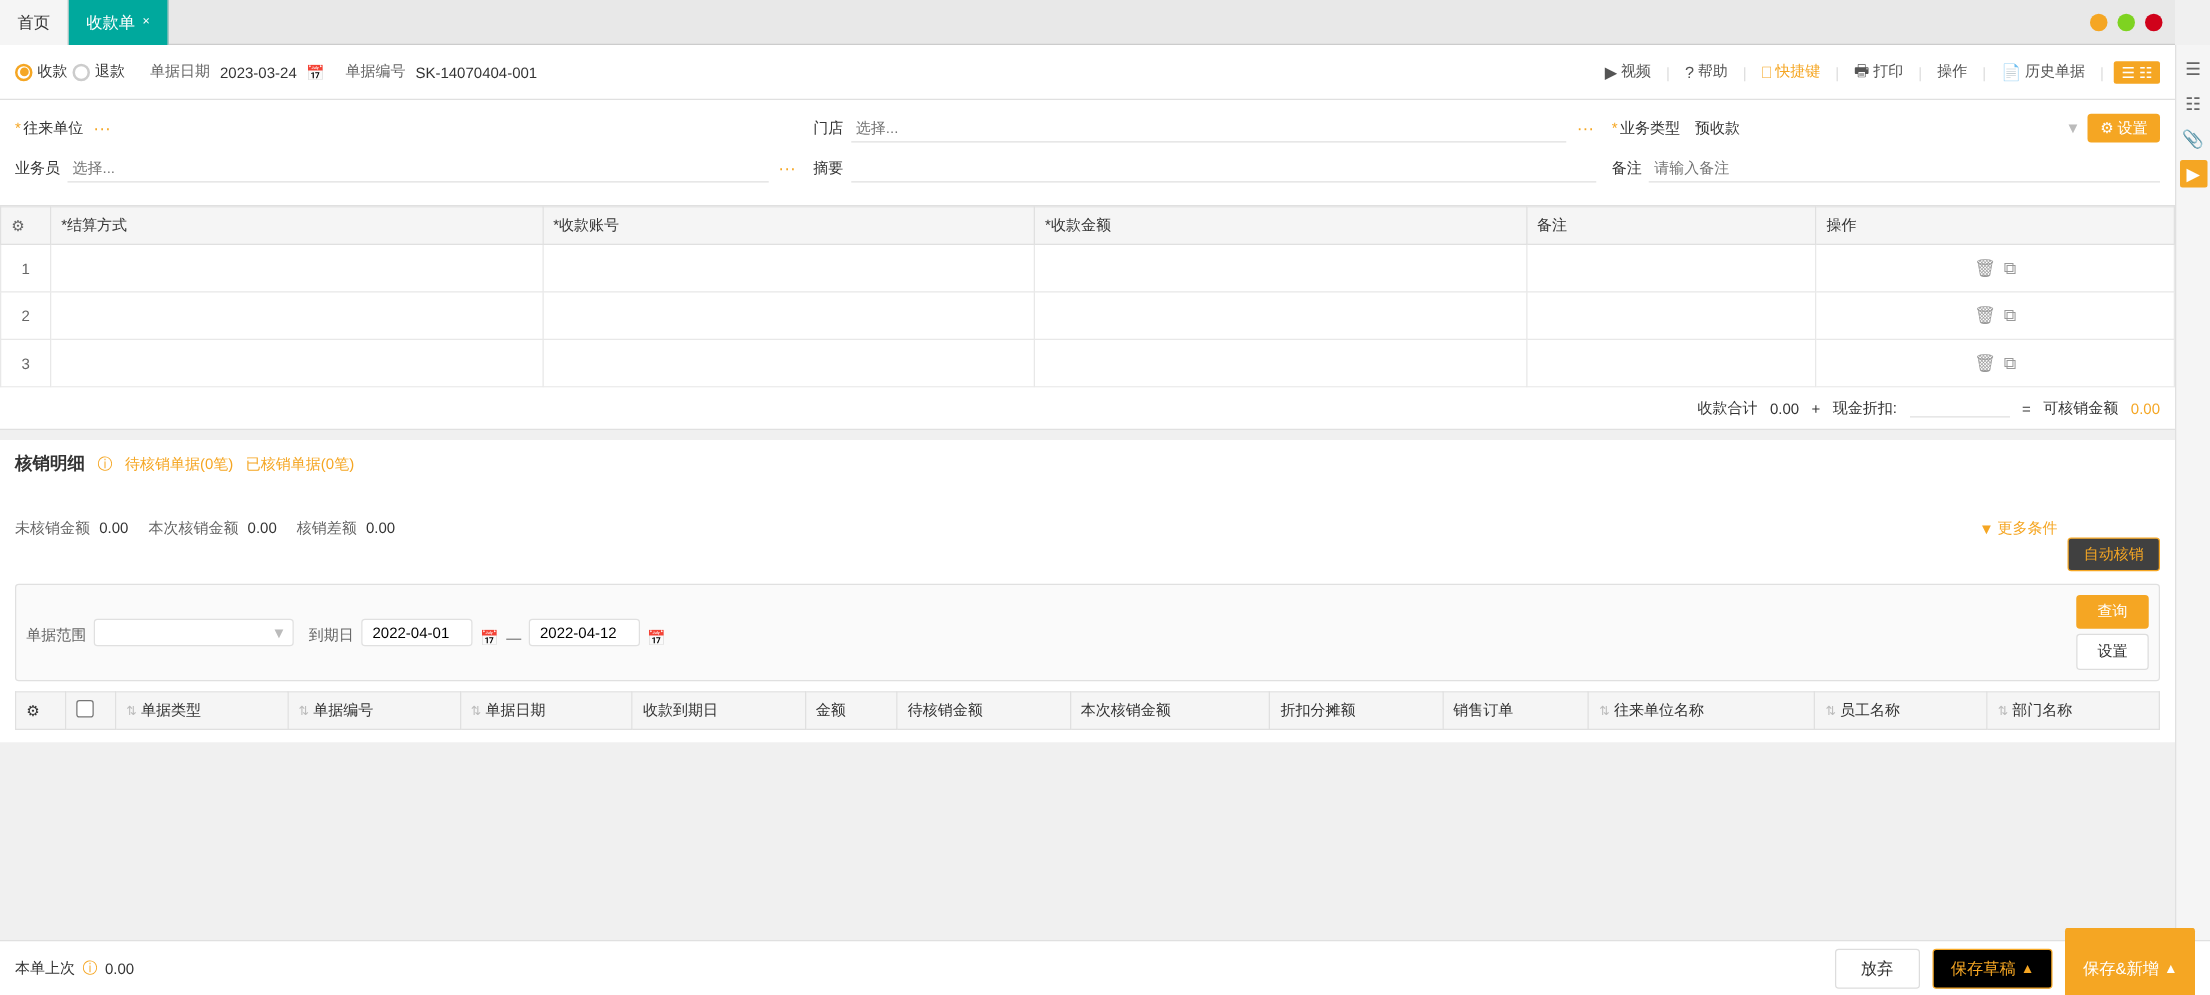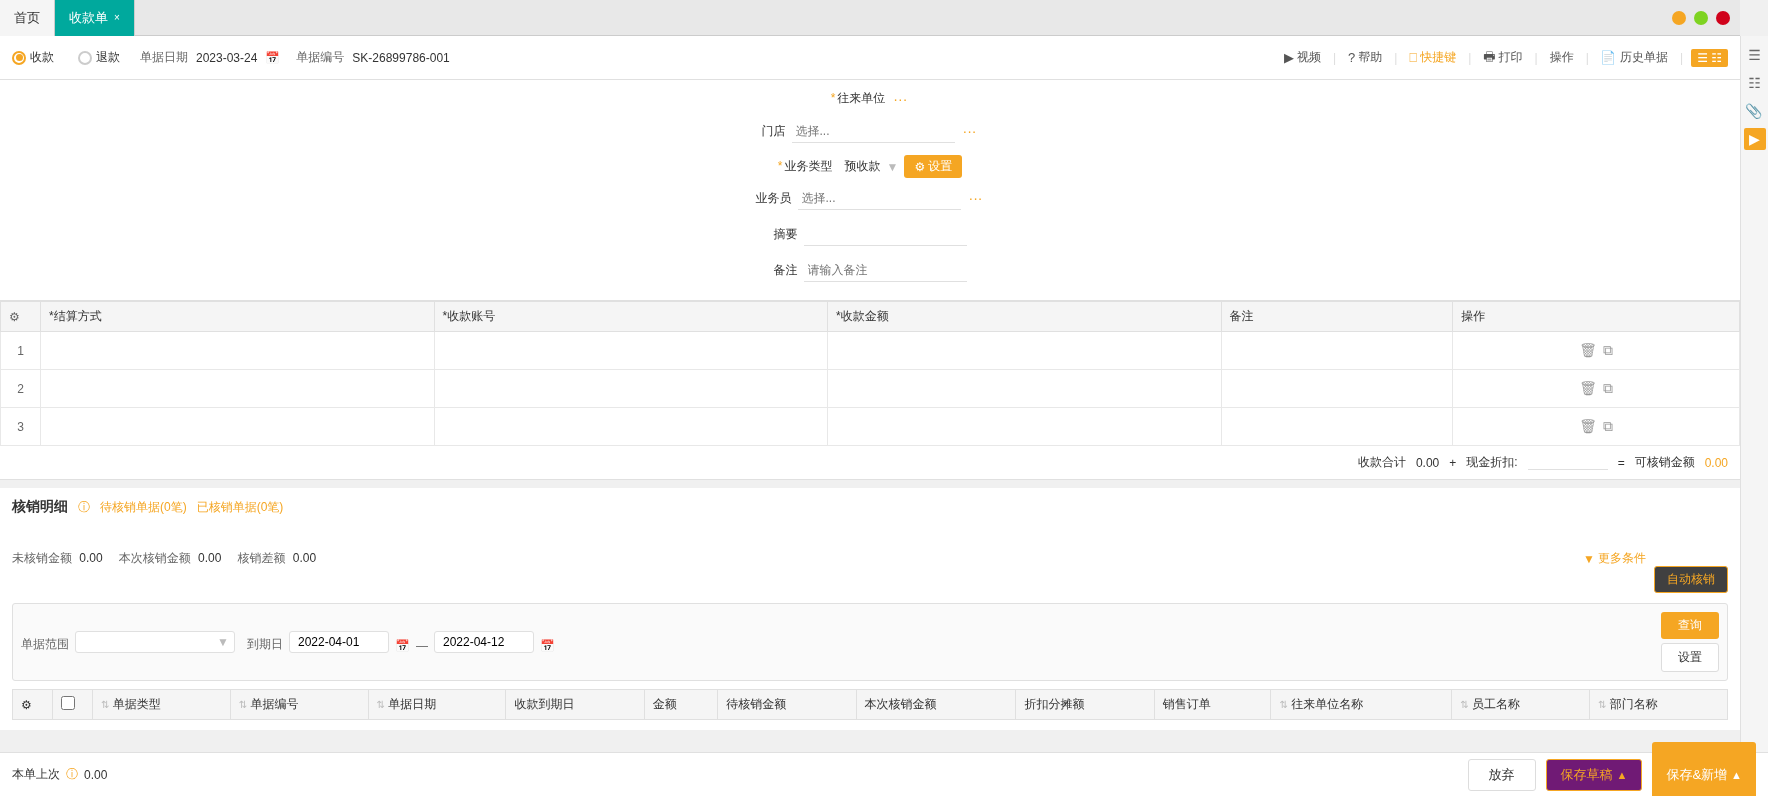--- a/index.html
+++ b/index.html
@@ -22,42 +22,42 @@
     .win-btn { width: 14px; height: 14px; border-radius: 50%; cursor: pointer; border: none; }
     .win-btn.min { background: #f5a623; }
     .win-btn.max { background: #7ed321; }
     .win-btn.close { background: #d0021b; }
 
     
     .top-toolbar {
       background: #fff; border-bottom: 1px solid #e0e0e0;
       display: flex; align-items: center; padding: 6px 12px; gap: 12px; height: 44px;
     }
-    .radio-group { display: flex; gap: 24px; align-items: center; }
+    .radio-group { display: flex; gap: 4px; align-items: center; }
     .radio-item { display: flex; align-items: center; gap: 4px; cursor: pointer; }
     .radio-circle { width: 14px; height: 14px; border-radius: 50%; border: 2px solid #ccc; display: flex; align-items: center; justify-content: center; }
     .radio-circle.checked { border-color: #f5a623; }
     .radio-circle.checked::after { content: ''; width: 7px; height: 7px; border-radius: 50%; background: #f5a623; }
     
     .doc-info { display: flex; align-items: center; gap: 8px; margin-left: 8px; }
     .doc-label { color: #666; }
     .doc-value { color: #333; font-weight: 500; }
     .calendar-icon { color: #f5a623; cursor: pointer; }
     
     .toolbar-spacer { flex: 1; }
     .toolbar-actions { display: flex; align-items: center; gap: 8px; }
     .action-btn { display: flex; align-items: center; gap: 3px; cursor: pointer; color: #555; font-size: 12px; padding: 2px 4px; }
     .action-sep { color: #ddd; }
     .action-btn .icon { font-size: 13px; }
     .layout-btn { background: #f5a623; color: #fff; border: none; border-radius: 2px; padding: 2px 6px; cursor: pointer; font-size: 12px; }
 
     
     .main-content { background: #fff; padding: 10px 12px; border-bottom: 1px solid #e0e0e0; }
     
-    .form-row { display: flex; align-items: center; margin-bottom: 8px; gap: 12px; flex-direction: column; }
+    .form-row { display: flex; align-items: center; margin-bottom: 8px; gap: 12px; }
     .form-field { display: flex; align-items: center; gap: 6px; flex: 1; }
     .field-label { color: #333; white-space: nowrap; }
     .required { color: #f5a623; margin-right: 2px; }
     .field-input { flex: 1; border: none; border-bottom: 1px solid #e0e0e0; outline: none; padding: 2px 4px; color: #bbb; font-size: 12px; height: 24px; }
     .more-btn { color: #f5a623; cursor: pointer; font-size: 14px; padding: 0 2px; }
     .select-arrow { color: #bbb; cursor: pointer; }
     .type-value { color: #333; }
     .settings-btn { background: #f5a623; color: #fff; border: none; border-radius: 3px; padding: 3px 10px; cursor: pointer; display: flex; align-items: center; gap: 3px; font-size: 12px; }
 
     
@@ -98,39 +98,39 @@
     .verify-toolbar { display: flex; align-items: center; justify-content: flex-end; gap: 8px; margin-bottom: 8px; }
     .filter-btn { color: #f5a623; cursor: pointer; display: flex; align-items: center; gap: 3px; font-size: 12px; }
     .auto-btn { background: #404040; border: 1px solid #f5a623; color: #f5a623; border-radius: 3px; padding: 4px 12px; cursor: pointer; font-size: 12px; margin-top: 42px; }
     
     .filter-row { display: flex; align-items: center; gap: 12px; padding: 8px; background: #fafafa; border: 1px solid #e0e0e0; border-radius: 3px; margin-bottom: 8px; }
     .filter-field { display: flex; align-items: flex-end; gap: 6px; }
     .filter-label { color: #666; white-space: nowrap; }
     .filter-select { border: 1px solid #e0e0e0; border-radius: 3px; padding: 3px 24px 3px 8px; outline: none; font-size: 12px; color: #666; appearance: none; cursor: pointer; min-width: 160px; background: #fff; }
     .filter-select-wrap { position: relative; }
     .filter-select-wrap .arrow { position: absolute; right: 6px; top: 50%; transform: translateY(-50%); color: #bbb; pointer-events: none; }
-    .date-input { border: 1px solid #e0e0e0; border-radius: 3px; padding: 3px 8px; outline: none; font-size: 12px; width: 100px; }
+    .date-input { border: 1px solid #e0e0e0; border-radius: 3px; padding: 3px 8px; outline: none; font-size: 12px; width: 89px; }
     .date-icon { color: #bbb; cursor: pointer; }
     .date-sep { color: #666; }
     .query-btn { background: #f5a623; color: #fff; border: none; border-radius: 3px; padding: 5px 16px; cursor: pointer; font-size: 12px; }
     .set-btn { background: #fff; border: 1px solid #ddd; color: #333; border-radius: 3px; padding: 5px 16px; cursor: pointer; font-size: 12px; }
     .btn-group { display: flex; flex-direction: column; gap: 4px; }
 
     
     .bottom-table { width: 100%; border-collapse: collapse; font-size: 12px; }
     .bottom-table th { background: #f5f5f5; border: 1px solid #e0e0e0; padding: 6px 8px; text-align: left; font-weight: normal; color: #333; }
     .sort-icon { color: #bbb; font-size: 10px; }
 
     
     .bottom-bar { position: fixed; bottom: 0; left: 0; right: 0; background: #fff; border-top: 1px solid #e0e0e0; display: flex; align-items: center; padding: 8px 12px; gap: 10px; height: 44px; z-index: 10; }
     .bottom-info { display: flex; align-items: center; gap: 6px; font-size: 12px; }
     .bottom-info-icon { color: #f5a623; cursor: pointer; }
     .bottom-spacer { flex: 1; }
     .btn-abandon { background: #fff; border: 1px solid #ddd; color: #333; border-radius: 3px; padding: 6px 20px; cursor: pointer; font-size: 13px; }
-    .btn-save-draft { background: #701a75; border: 1px solid #f5a623; color: #f5a623; border-radius: 3px; padding: 6px 14px; cursor: pointer; font-size: 13px; display: flex; align-items: center; gap: 4px; }
+    .btn-save-draft { background: #000000; border: 1px solid #f5a623; color: #f5a623; border-radius: 3px; padding: 6px 14px; cursor: pointer; font-size: 13px; display: flex; align-items: center; gap: 4px; }
     .btn-save-new { background: #f5a623; color: #fff; border: none; border-radius: 3px; padding: 24px 14px; cursor: pointer; font-size: 13px; display: flex; align-items: center; gap: 4px; }
     .btn-arrow { font-size: 11px; }
 
     
     .right-sidebar { position: fixed; right: 0; top: 36px; bottom: 0; width: 28px; background: #f5f5f5; border-left: 1px solid #e0e0e0; display: flex; flex-direction: column; align-items: center; padding-top: 8px; gap: 6px; z-index: 5; }
     .sidebar-icon { width: 22px; height: 22px; display: flex; align-items: center; justify-content: center; cursor: pointer; color: #666; font-size: 14px; }
     .sidebar-icon.active { background: #f5a623; color: #fff; border-radius: 2px; }
 
     .main-wrapper { margin-right: 28px; }
     
@@ -167,21 +167,21 @@
       <label class="radio-item">
         <div class="radio-circle"></div>
         <span>退款</span>
       </label>
     </div>
     <div class="doc-info">
       <span class="doc-label">单据日期</span>
       <span class="doc-value">2023-03-24</span>
       <span class="calendar-icon">📅</span>
       <span class="doc-label" style="margin-left:8px;">单据编号</span>
-      <span class="doc-value">SK-26899786-001</span>
+      <span class="doc-value">SK-14070404-001</span>
     </div>
     <div class="toolbar-spacer"></div>
     <div class="toolbar-actions">
       <div class="action-btn">
         <span class="icon">▶</span>
         <span>视频</span>
       </div>
       <span class="action-sep">|</span>
       <div class="action-btn">
         <span class="icon">?</span>

